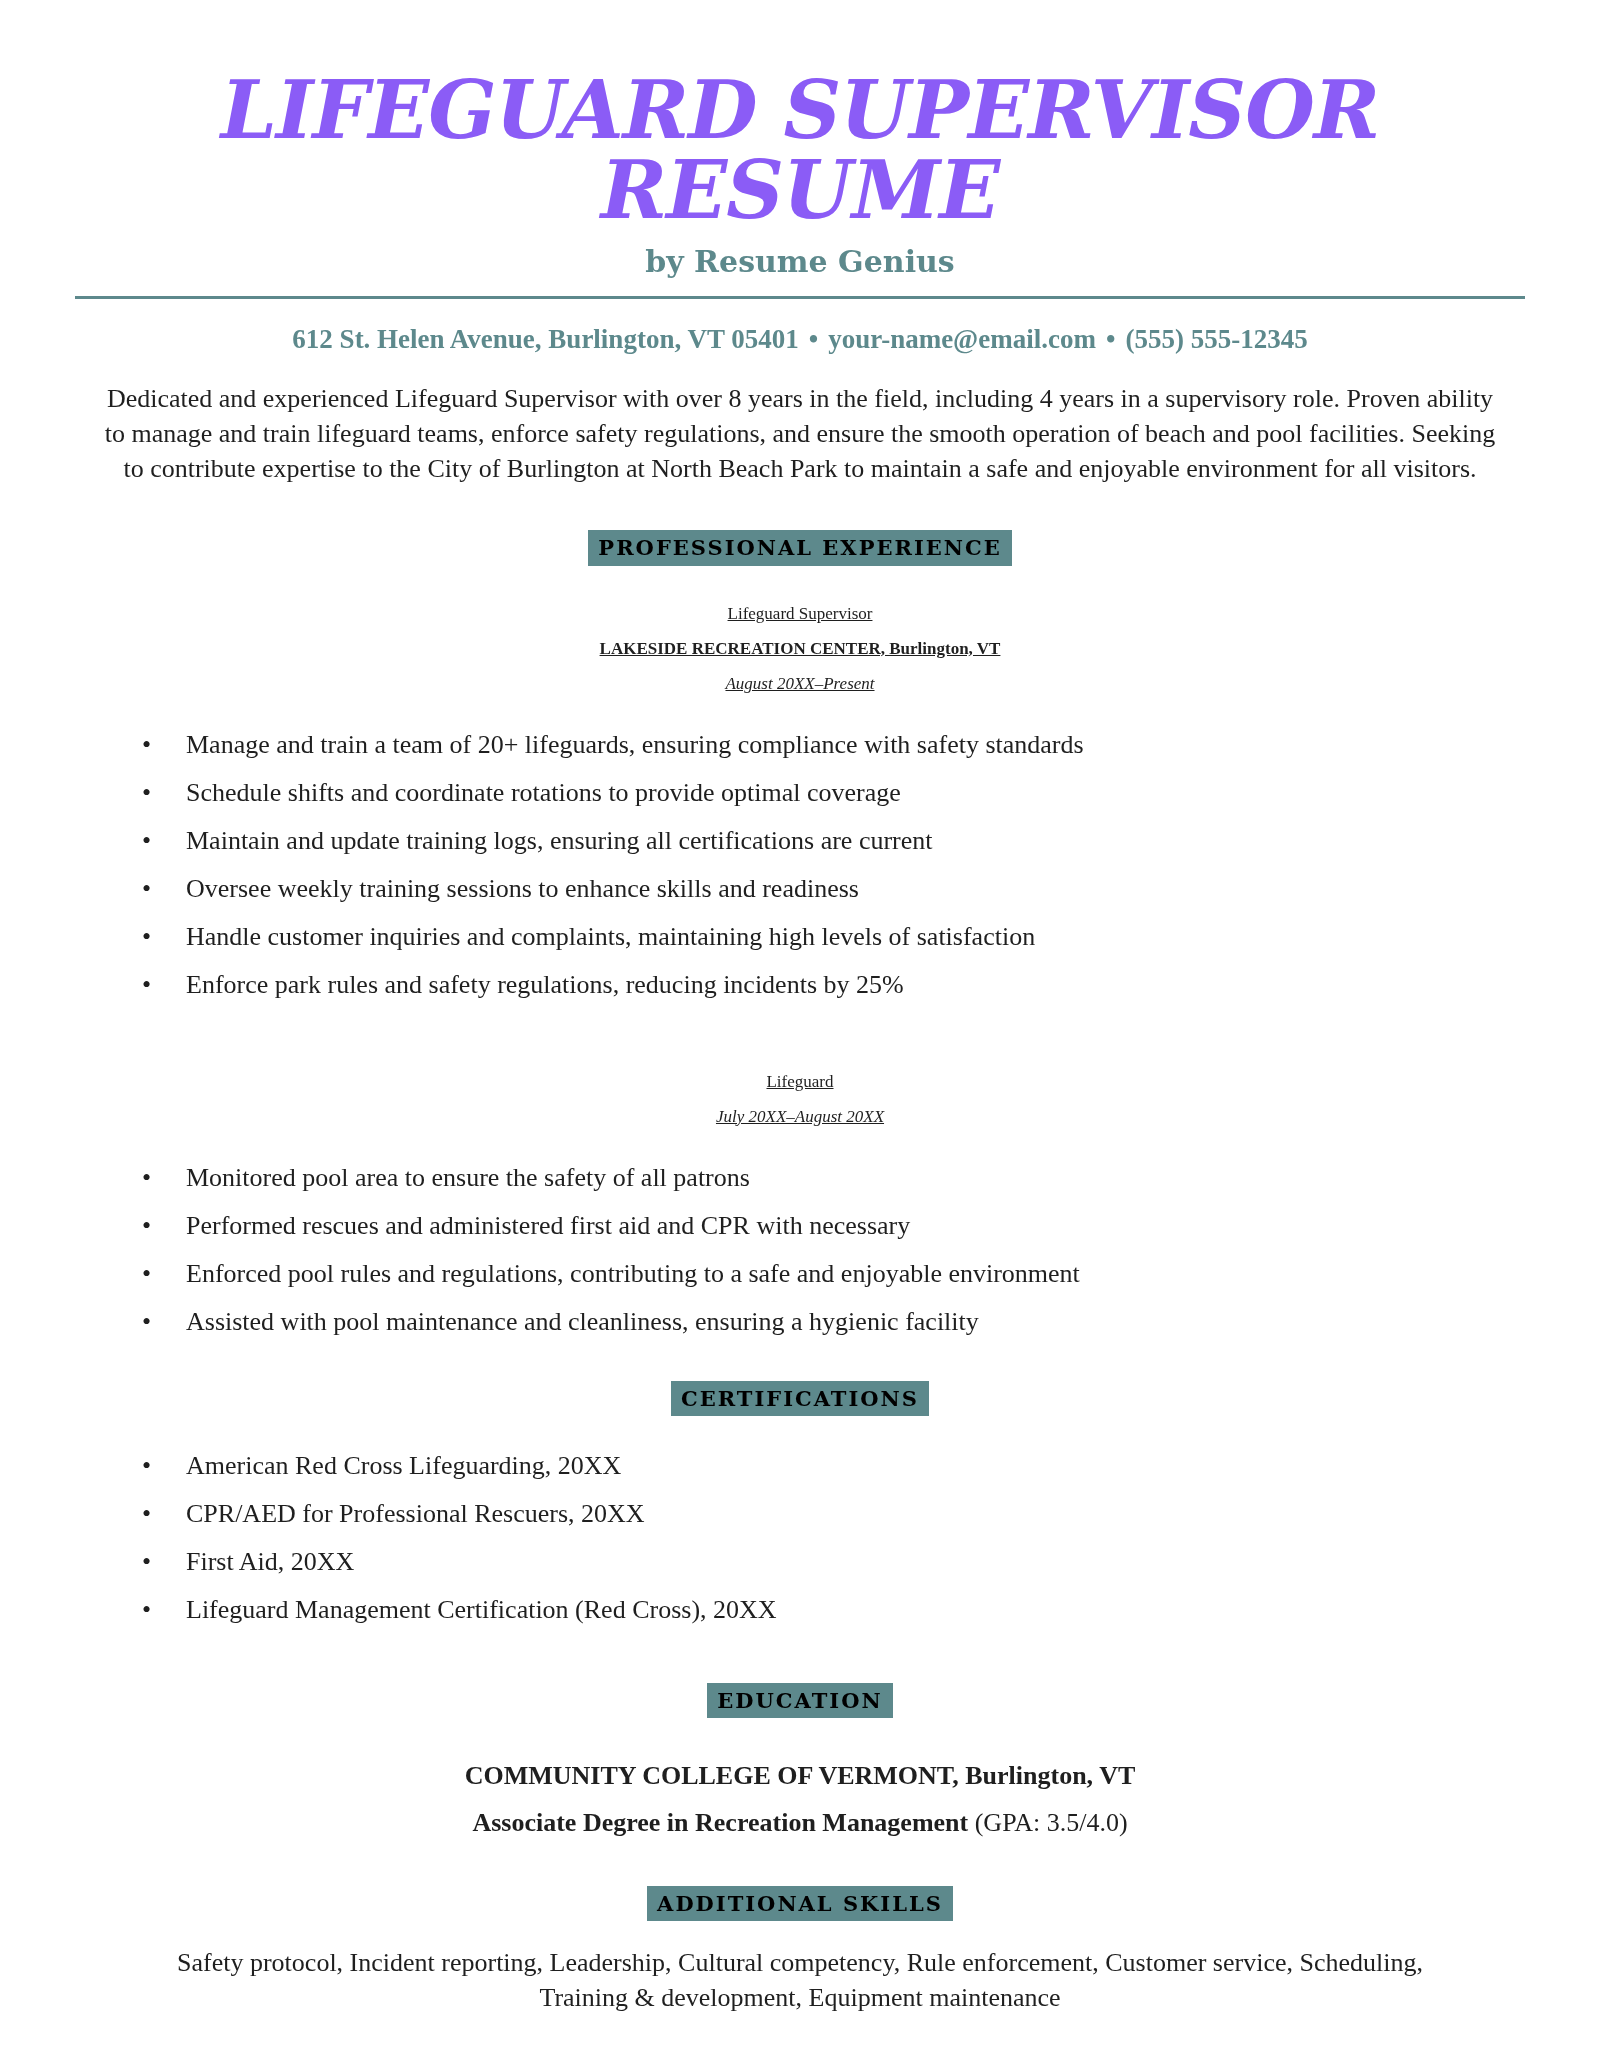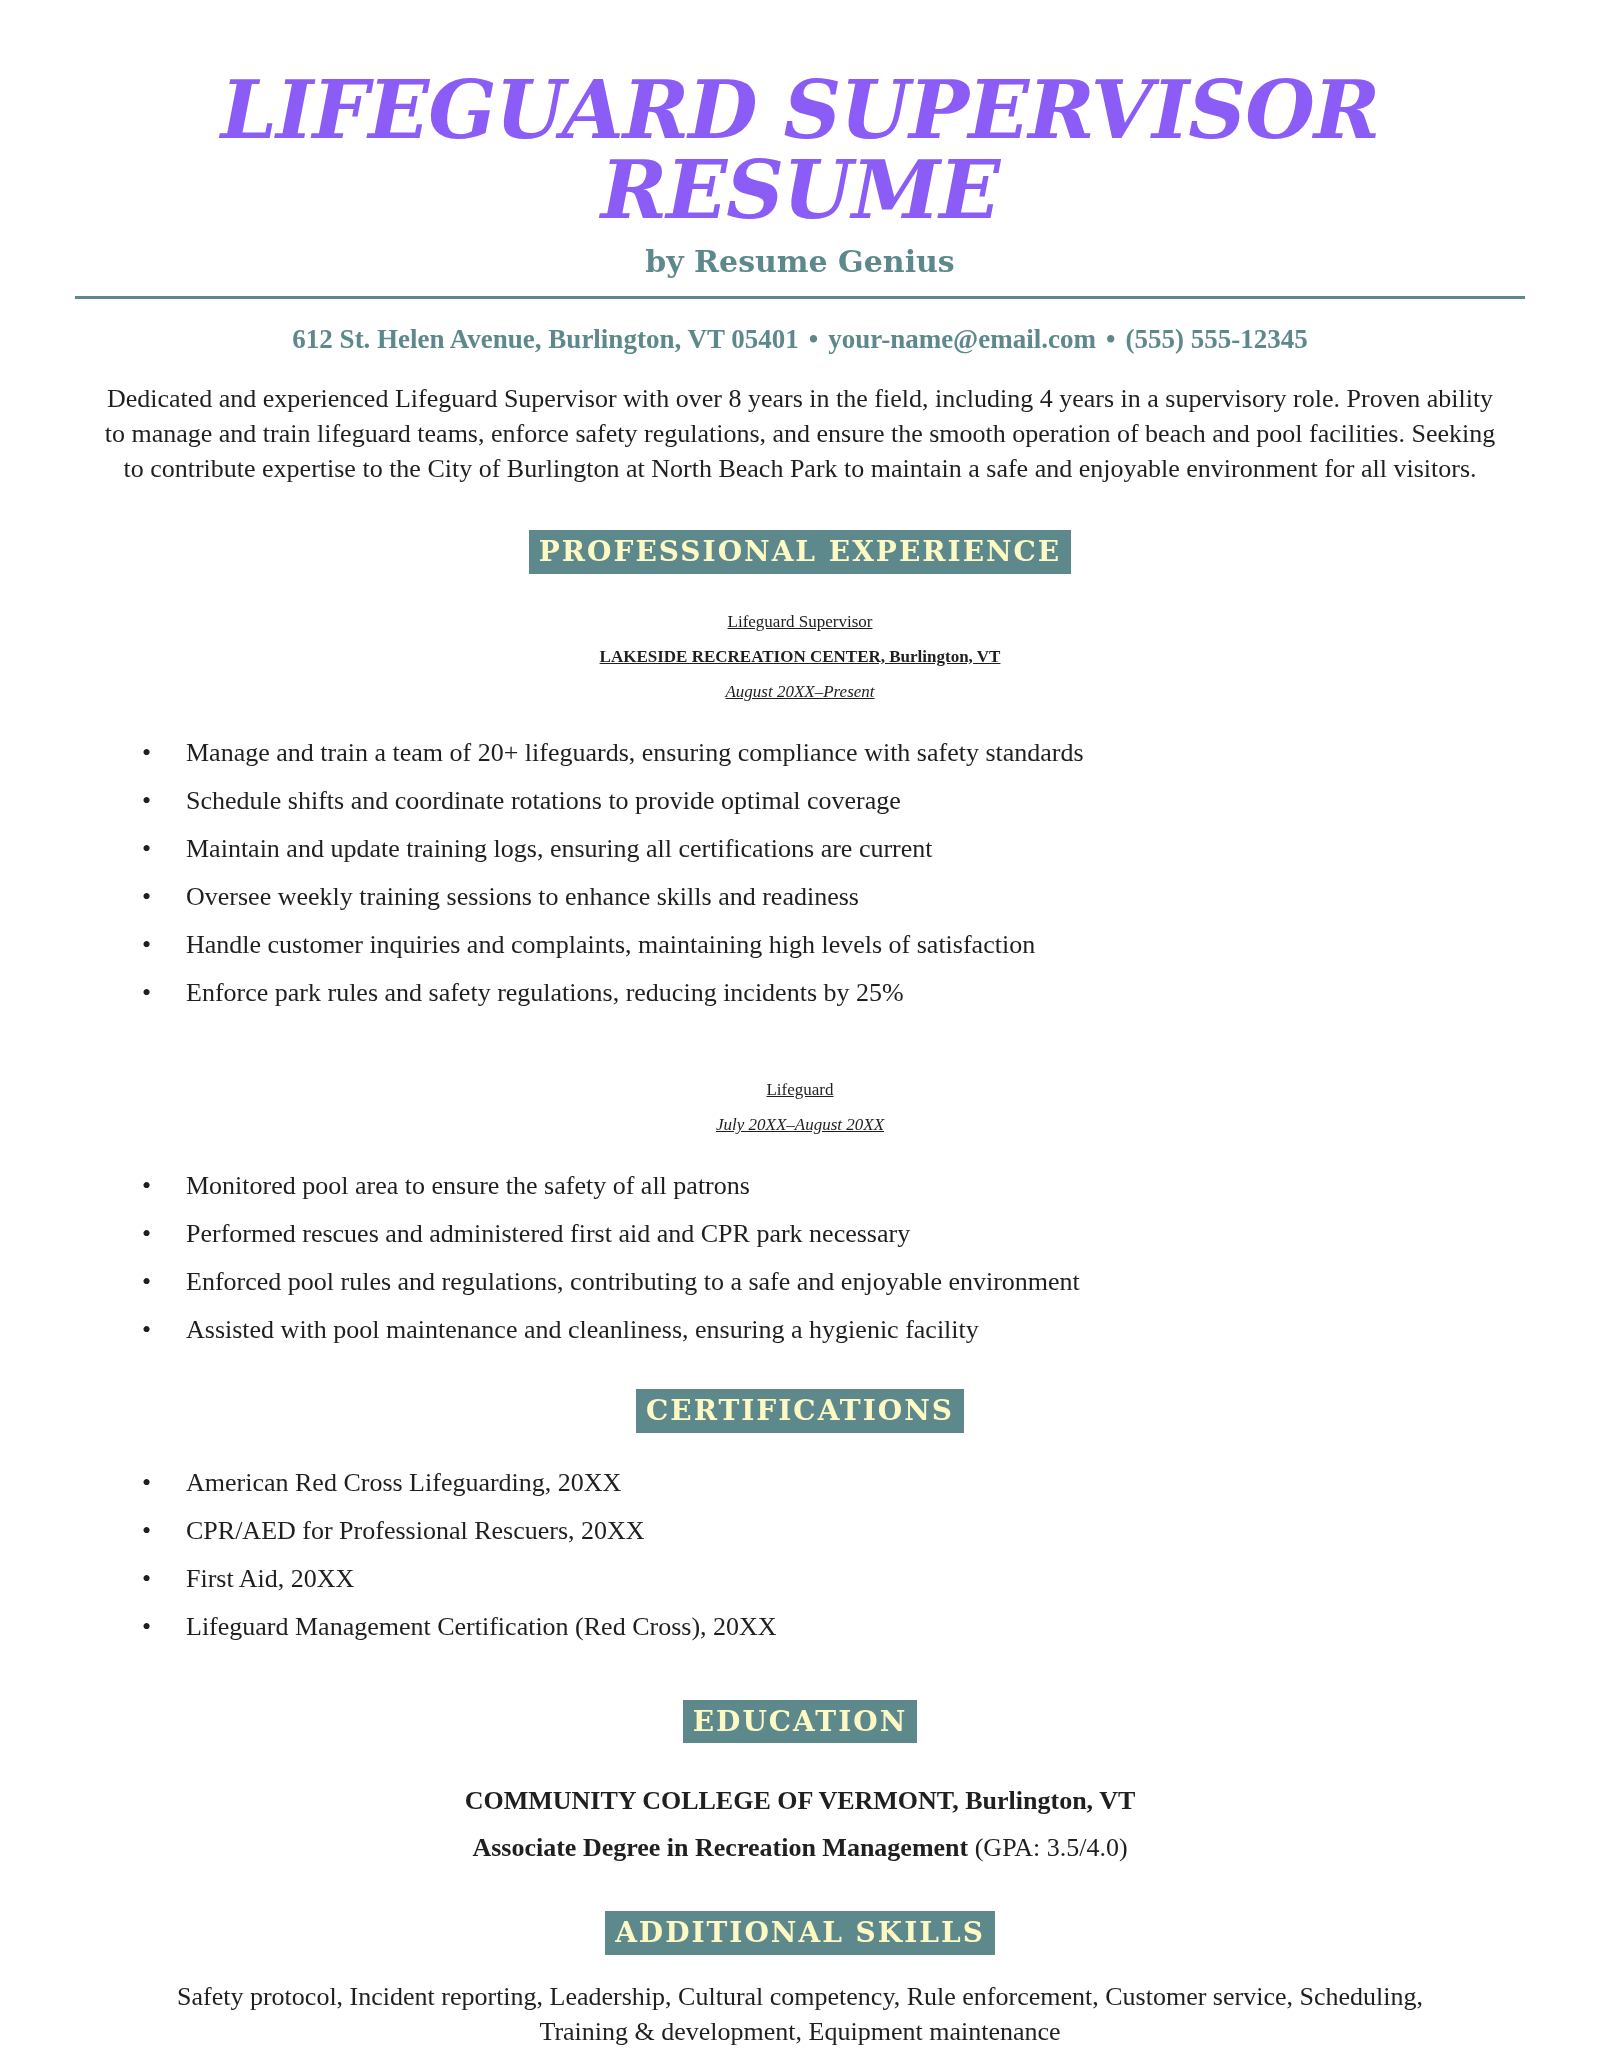--- a/index.html
+++ b/index.html
@@ -60,24 +60,24 @@
 
   
   .heading-row { text-align: center; }
   .heading-row.experience { margin-top: 44px; }
   .heading-row.certifications { margin-top: 42px; }
   .heading-row.education { margin-top: 56px; }
   .heading-row.skills { margin-top: 46px; }
   .badge {
     display: inline-block;
     background: #5d898c;
-    color: #fef9c3;
+    color: #000000;
     font-family: "DejaVu Serif", serif;
     font-weight: 700;
-    font-size: 28px;
+    font-size: 21px;
     line-height: 1.2;
     letter-spacing: 2px;
     padding: 5px 10px;
   }
 
   
   .job-header { text-align: center; font-size: 17px; line-height: 35px; text-decoration: underline; }
   .job-header.first { margin-top: 30px; }
   .job-header.second { margin-top: 62px; }
   .job-company { font-weight: 700; }
@@ -164,21 +164,21 @@
     <li>Handle customer inquiries and complaints, maintaining high levels of satisfaction</li>
     <li>Enforce park rules and safety regulations, reducing incidents by 25%</li>
   </ul>
 
   <div class="job-header second">
     <div class="job-title">Lifeguard</div>
     <div class="job-dates">July 20XX–August 20XX</div>
   </div>
   <ul class="bullets job2">
     <li>Monitored pool area to ensure the safety of all patrons</li>
-    <li>Performed rescues and administered first aid and CPR park necessary</li>
+    <li>Performed rescues and administered first aid and CPR with necessary</li>
     <li>Enforced pool rules and regulations, contributing to a safe and enjoyable environment</li>
     <li>Assisted with pool maintenance and cleanliness, ensuring a hygienic facility</li>
   </ul>
 
   <div class="heading-row certifications">
     <span class="badge">CERTIFICATIONS</span>
   </div>
   <ul class="bullets certs">
     <li>American Red Cross Lifeguarding, 20XX</li>
     <li>CPR/AED for Professional Rescuers, 20XX</li>

